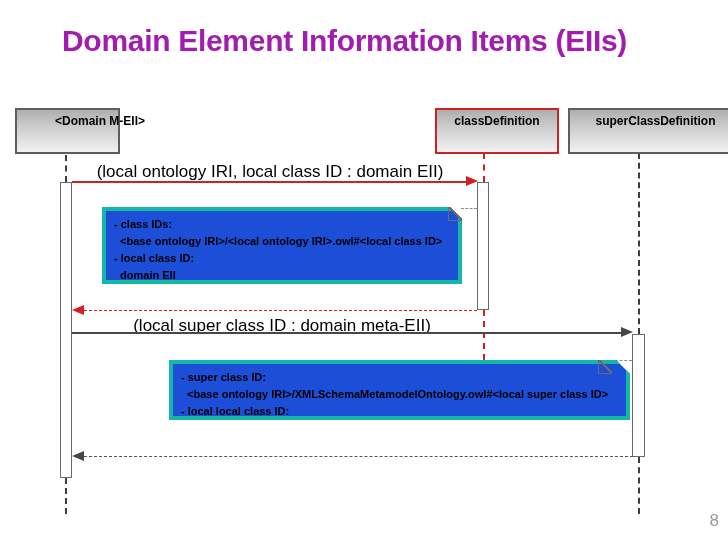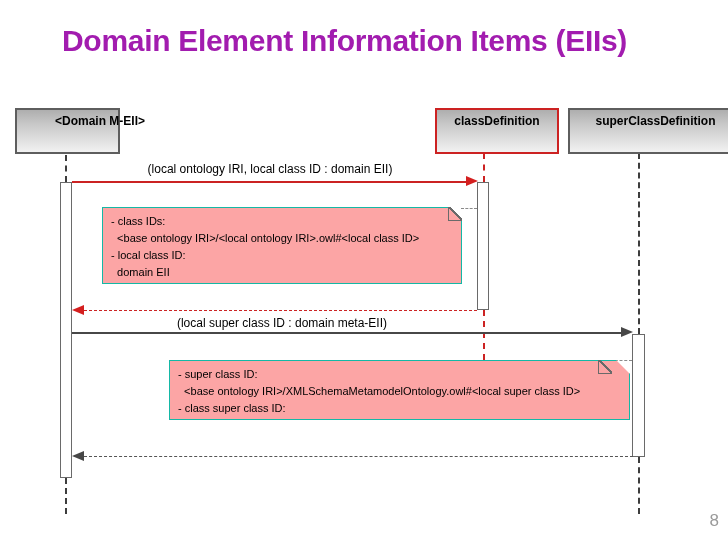--- a/index.html
+++ b/index.html
@@ -38,28 +38,28 @@
   .dash-anchor{border-top:1px dashed #8a8a8a;}
   
   .arr{position:absolute;width:0;height:0;}
   .arr.right{border-top:5.5px solid transparent;border-bottom:5.5px solid transparent;border-left:12px solid #474747;}
   .arr.left{border-top:5.5px solid transparent;border-bottom:5.5px solid transparent;border-right:12px solid #474747;}
   .arr.red.right{border-left-color:#d41f1f;}
   .arr.red.left{border-right-color:#d41f1f;}
   
   .mlabel{
     position:absolute;width:360px;text-align:center;
-    font-size:12px;color:#000;white-space:nowrap;
+    font-size:17px;color:#000;white-space:nowrap;
   }
   
   .note{
-    position:absolute;background:#fca5a5;border:1px solid #14b8a6;box-sizing:border-box;
+    position:absolute;background:#1d4ed8;border:4px solid #14b8a6;box-sizing:border-box;
     clip-path:polygon(0 0, calc(100% - 14px) 0, 100% 14px, 100% 100%, 0 100%);
     padding:5px 8px 0 8px;
-    font-size:11px;line-height:17px;color:#000;
+    font-size:11px;line-height:17px;color:#000;font-weight:bold;
   }
   .note-line{white-space:pre;}
   .fold{
     position:absolute;top:0;width:14px;height:14px;
     border-left:1px solid #6a6a6a;border-bottom:1px solid #6a6a6a;box-sizing:border-box;
     background:linear-gradient(to top right, transparent 44%, #6a6a6a 44%, #6a6a6a 56%, transparent 56%);
   }
   .pagenum{
     position:absolute;right:9px;top:511px;
     font-size:17px;color:#9a9a9a;
@@ -110,21 +110,21 @@
   <div class="arr red left" style="left:72px;top:305px;"></div>
 
   <div class="mlabel" style="left:102px;top:316px;">(local super class ID : domain meta-EII)</div>
   <div class="mline solid-dark" style="left:72px;top:332px;width:549px;"></div>
   <div class="arr right" style="left:621px;top:327px;"></div>
 
   <div class="mline dash-anchor" style="left:610px;top:360px;width:22px;"></div>
   <div class="note" style="left:169px;top:360px;width:461px;height:60px;">
     <div class="note-line">- super class ID:</div>
     <div class="note-line">  &lt;base ontology IRI&gt;/XMLSchemaMetamodelOntology.owl#&lt;local super class ID&gt;</div>
-    <div class="note-line">- class super class ID:</div>
+    <div class="note-line">- local local class ID:</div>
     <div class="note-line">  local meta-EII</div>
   </div>
   <div class="fold" style="left:598px;top:360px;"></div>
 
   <div class="mline dash-dark" style="left:84px;top:456px;width:549px;"></div>
   <div class="arr left" style="left:72px;top:451px;"></div>
 
   <div class="pagenum">8</div>
 </div>
 

